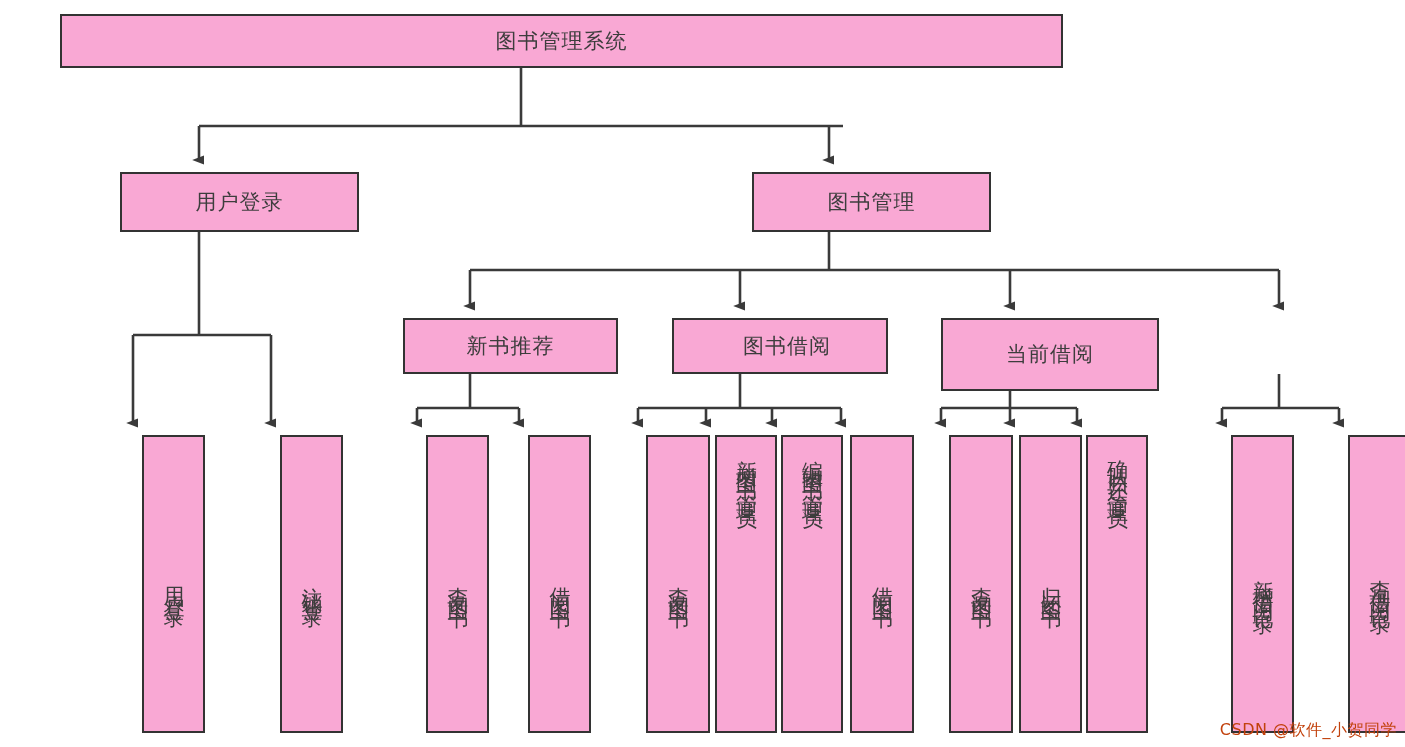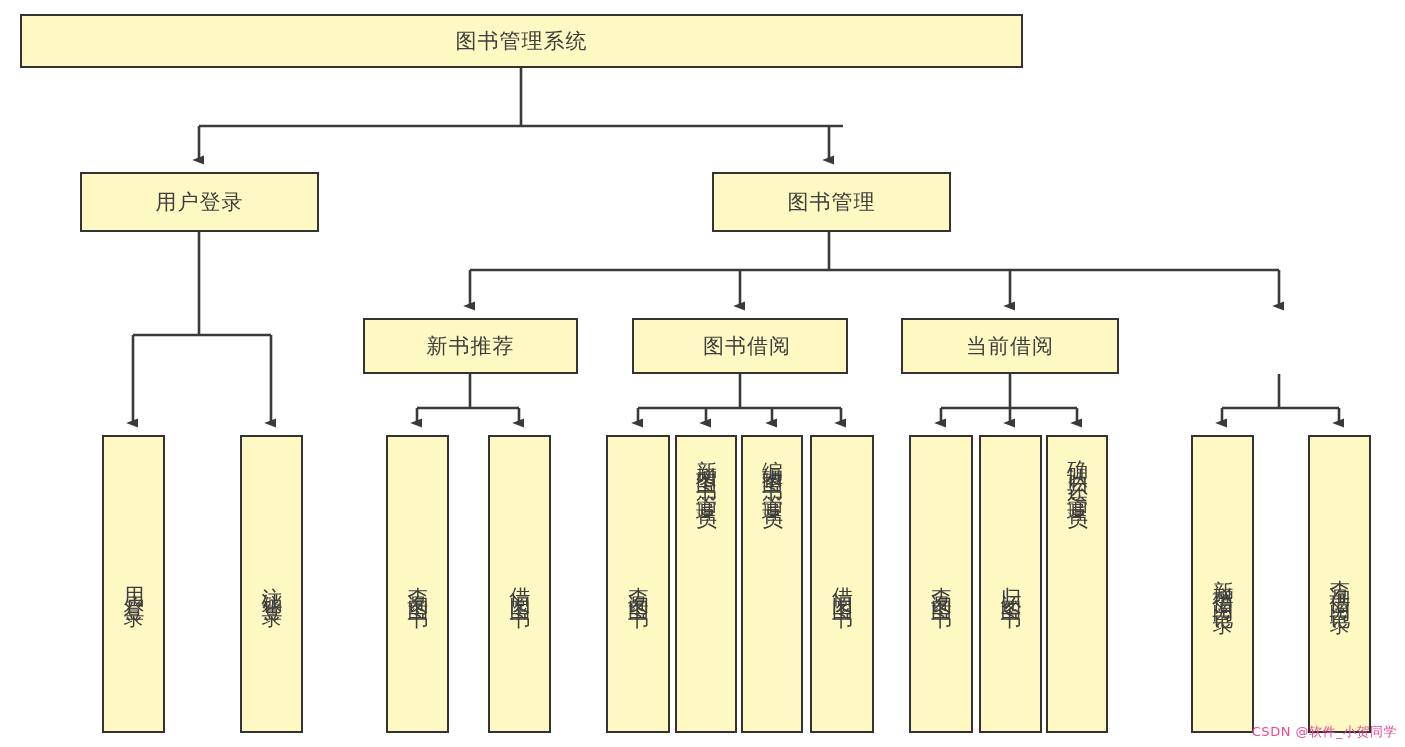--- a/index.html
+++ b/index.html
@@ -23,26 +23,27 @@
     position: absolute;
     left: 0;
     top: 0;
     width: 1405px;
     height: 747px;
     pointer-events: none;
   }
   .node {
     position: absolute;
     box-sizing: border-box;
-    background: #fef9c3;
+    background: #f9a8d4;
     border: 2.5px solid #333333;
     display: flex;
     align-items: center;
     justify-content: center;
     color: #3a3a3a;
+    margin-left: 40px;
   }
   .node-label {
     font-size: 21px;
     line-height: 1.15;
     letter-spacing: 1px;
     white-space: nowrap;
     color: #3d3d3d;
   }
   .node.vertical {
     align-items: flex-start;
@@ -58,22 +59,22 @@
     line-height: 1;
   }
   .node.vertical.centered {
     align-items: center;
     padding-top: 0;
   }
   .watermark {
     position: absolute;
     right: 8px;
     bottom: 6px;
-    font-size: 13px;
-    color: #ec4899;
+    font-size: 16px;
+    color: #c2410c;
     letter-spacing: 0.5px;
     white-space: nowrap;
     margin-left: 22px;
   }
 </style>
 </head>
 <body>
 
 <div id="diagram-root">
 
@@ -140,21 +141,21 @@
   </div>
 
   <div class="node" style="left:363px; top:318px; width:215px; height:56px;">
     <span class="node-label">新书推荐</span>
   </div>
 
   <div class="node" style="left:632px; top:318px; width:216px; height:56px;padding-left:14px;">
     <span class="node-label">图书借阅</span>
   </div>
 
-  <div class="node" style="left:901px; top:318px; width:218px; height:56px;justify-content:center;">
+  <div class="node" style="left:901px; top:318px; width:218px; height:73px;justify-content:center;">
     <span class="node-label">当前借阅</span>
   </div>
 
 
   <div class="node vertical centered" style="left:102px; top:435px; width:63px; height:298px;">
     <span class="node-label">用户登录</span>
   </div>
 
   <div class="node vertical centered" style="left:240px; top:435px; width:63px; height:298px;">
     <span class="node-label">注销登录</span>

